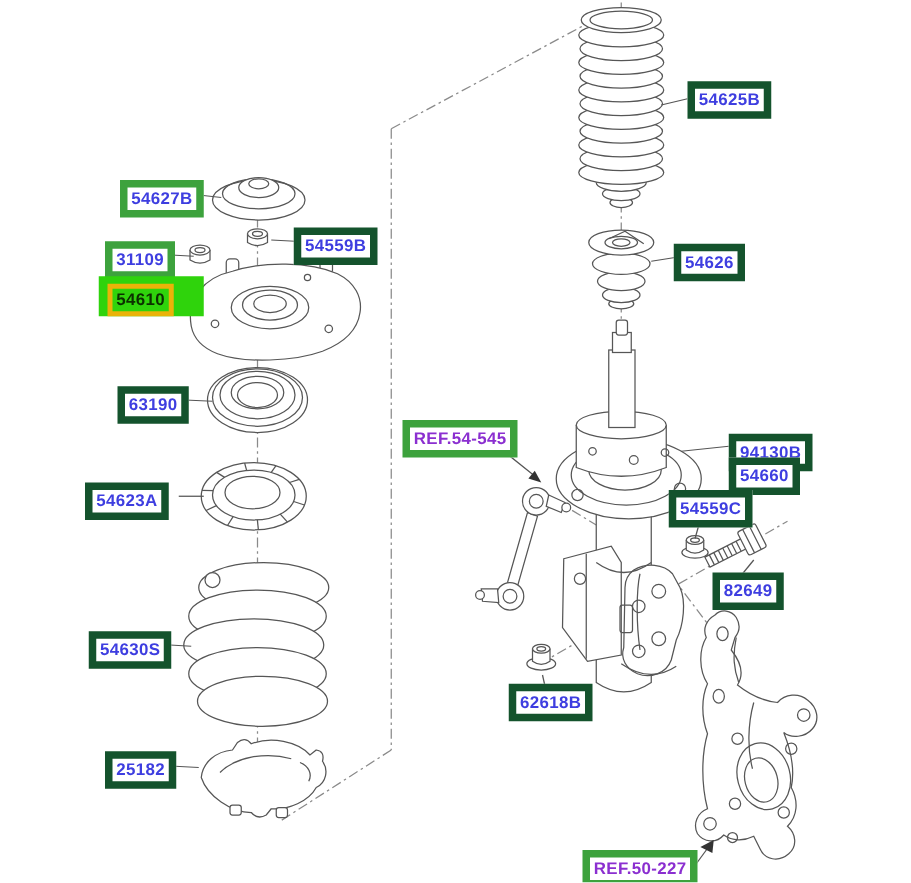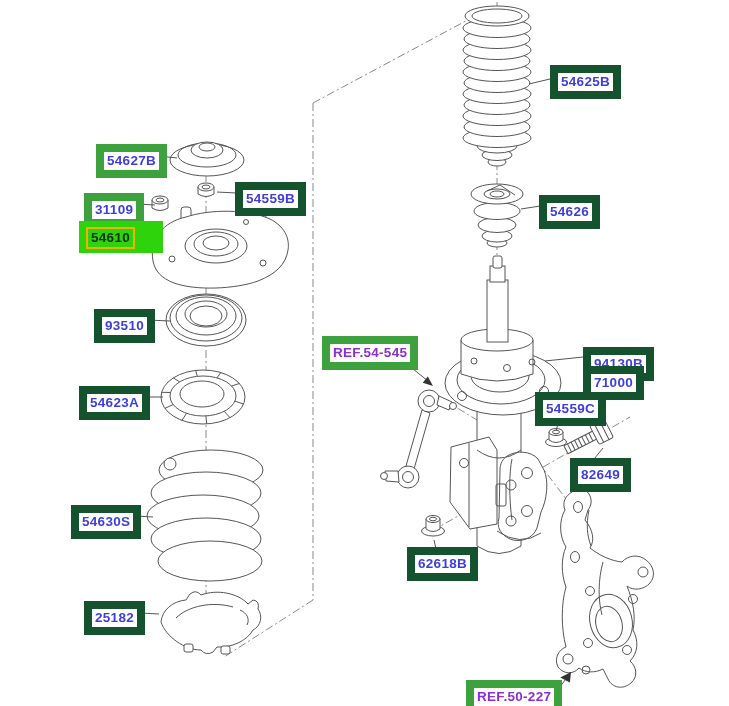--- a/index.html
+++ b/index.html
@@ -6,29 +6,29 @@
   .stage{
     position:relative;width:729px;height:706px;background:#ffffff;overflow:hidden;
     font-family:"Liberation Sans", sans-serif;
   }
   .stage svg{position:absolute;left:0;top:0;}
   .lbl{
     position:absolute;
     font:700 13.5px/15px "Liberation Sans", sans-serif;
     color:#3e3ee0;
     background:#ffffff;
-    border:8px solid #14532d;
+    border:6px solid #14532d;
     padding:1px 3px 2px 3px;
     white-space:nowrap;
     letter-spacing:0.3px;
   }
   .lbl.green{border-color:#3da23d;text-align:center;}
   .lbl.ref{color:#8b2fd0;border-color:#3da23d;}
   .hl-patch{position:absolute;background:#2fd30c;}
-  .lbl.hl{background:transparent;border:2px solid #eab308;color:#0c3000;}
+  .lbl.hl{background:transparent;border:4px solid #eab308;color:#0c3000;}
 </style>
 </head>
 <body>
 
 <div class="stage">
 
 <svg width="729" height="706" viewBox="0 0 729 706">
 
   <g stroke="#8a8a8a" stroke-width="1" fill="none" stroke-dasharray="8 3 2 3">
     <path d="M206,174 V608"></path>
@@ -250,27 +250,27 @@
   </g>
 </svg>
 
   <div class="lbl green" style="left:96px;top:144px">54627B</div>
   <div class="lbl green" style="left:84px;top:193px">31109</div>
   <div class="lbl" style="left:235px;top:182px">54559B</div>
 
   <div class="hl-patch" style="left:79px;top:221px;width:84px;height:32px"></div>
   <div class="lbl hl" style="left:86px;top:227px">54610</div>
 
-  <div class="lbl" style="left:94px;top:309px">93510</div>
-  <div class="lbl" style="left:79px;top:386px">54623A</div>
+  <div class="lbl" style="left:94px;top:309px">63190</div>
+  <div class="lbl" style="left:68px;top:386px">54623A</div>
   <div class="lbl" style="left:71px;top:505px">54630S</div>
   <div class="lbl" style="left:84px;top:601px">25182</div>
   <div class="lbl" style="left:550px;top:65px">54625B</div>
   <div class="lbl" style="left:539px;top:195px">54626</div>
   <div class="lbl" style="left:583px;top:347px">94130B</div>
-  <div class="lbl" style="left:583px;top:366px">71000</div>
+  <div class="lbl" style="left:583px;top:366px">54660</div>
   <div class="lbl" style="left:535px;top:392px">54559C</div>
   <div class="lbl" style="left:570px;top:458px">82649</div>
   <div class="lbl" style="left:407px;top:547px">62618B</div>
   <div class="lbl ref" style="left:322px;top:336px">REF.54-545</div>
   <div class="lbl ref" style="left:466px;top:680px">REF.50-227</div>
 
 </div>
 
 </body></html>

